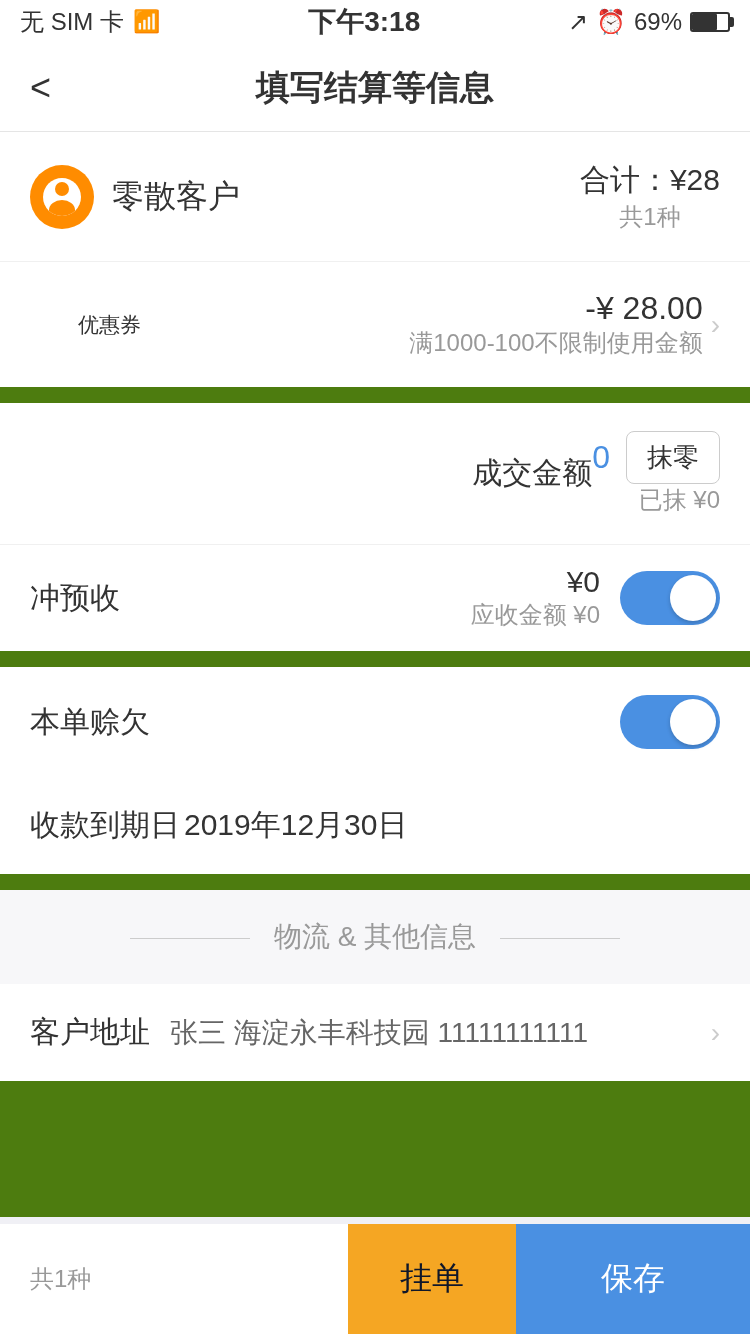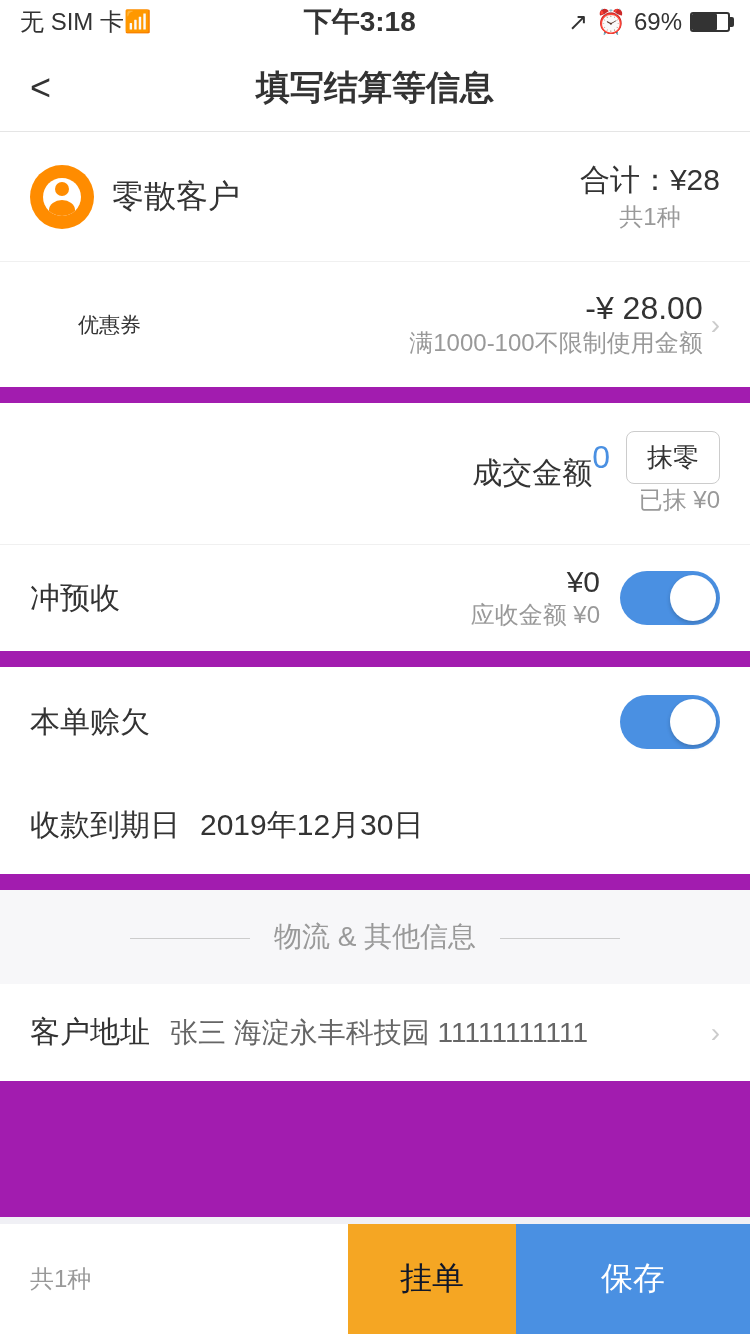--- a/index.html
+++ b/index.html
@@ -16,21 +16,21 @@
     .status-bar {
       height: 44px;
       background: #fff;
       display: flex;
       align-items: center;
       justify-content: space-between;
       padding: 0 20px;
       font-size: 24px;
       color: #333;
     }
-    .status-left { display: flex; align-items: center; gap: 0; }
+    .status-left { display: flex; align-items: center; gap: 9px; }
     .status-center { font-weight: 600; font-size: 28px; }
     .status-right { display: flex; align-items: center; gap: 8px; font-size: 24px; }
     .battery {
       display: inline-block;
       width: 40px;
       height: 20px;
       border: 2px solid #333;
       border-radius: 3px;
       position: relative;
     }
@@ -70,21 +70,21 @@
       cursor: pointer;
     }
     .nav-title {
       font-size: 34px;
       font-weight: 600;
       color: #333;
     }
 
     
     .content {
-      background: #a21caf;
+      background: #4d7c0f;
       padding-bottom: 120px;
     }
 
     
     .card {
       background: #fff;
       margin-bottom: 16px;
     }
 
     
@@ -273,21 +273,21 @@
       padding: 28px 30px;
       background: #fff;
     }
 
     
     .due-row {
       display: flex;
       align-items: center;
       padding: 28px 30px;
       background: #fff;
-      gap: 20px;
+      gap: 4px;
     }
     .due-label {
       font-size: 30px;
       color: #333;
     }
     .due-date {
       font-size: 30px;
       color: #333;
     }
 

